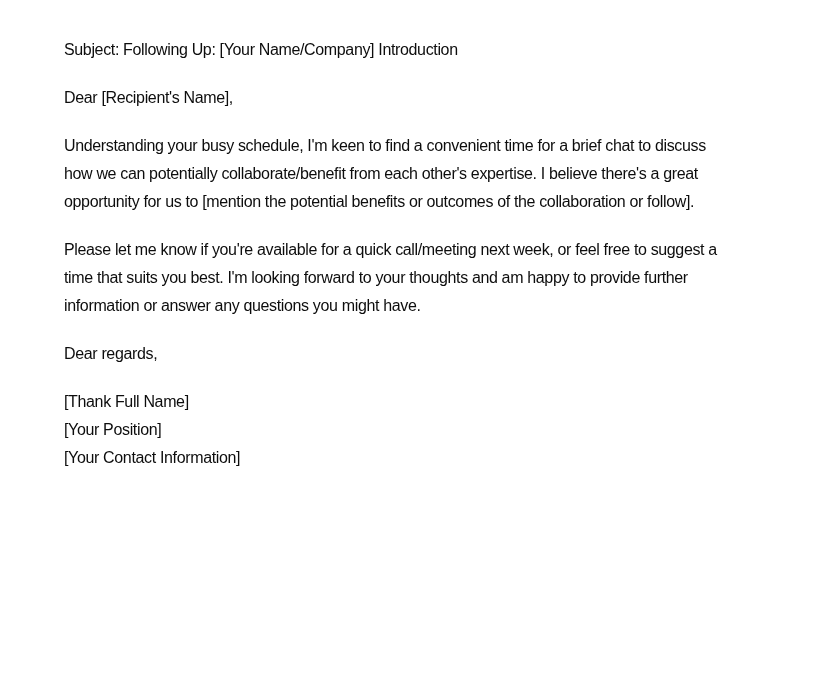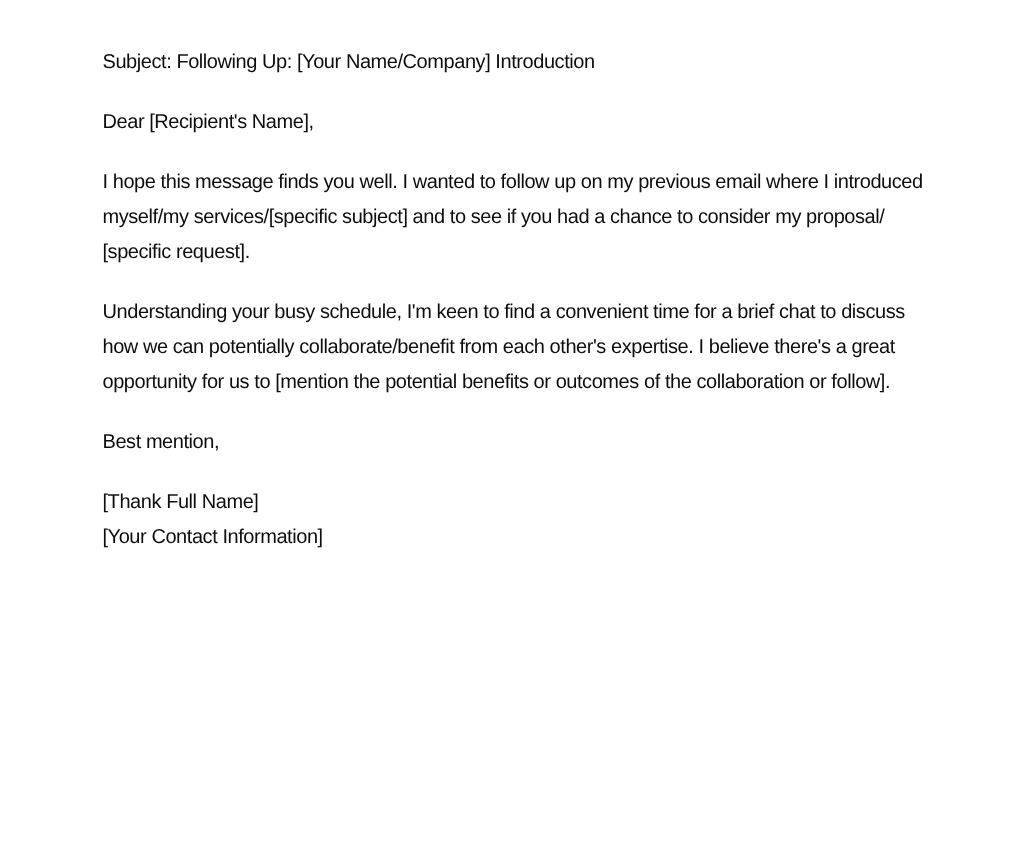--- a/index.html
+++ b/index.html
@@ -3,34 +3,35 @@
   <meta charset="utf-8">
   <style>
     html, body { margin: 0; padding: 0; background: #ffffff; }
     body {
       width: 823px; height: 684px; overflow: hidden;
       font-family: "Liberation Sans", sans-serif;
       color: #0d0d0d;
       font-size: 16px;
       letter-spacing: -0.35px;
     }
-    .doc { position: absolute; left: 82px; top: 36px; width: 700px; }
+    .doc { position: absolute; left: 64px; top: 36px; width: 700px; }
     .p { margin: 0 0 20px 0; line-height: 28px; white-space: pre-line; }
     .sig { margin: 0; line-height: 28px; }
   </style>
 </head>
 <body>
 
 <div class="doc">
   <p class="p">Subject: Following Up: [Your Name/Company] Introduction</p>
   <p class="p">Dear [Recipient's Name],</p>
-  <p class="p">I hope this message finds you well. I wanted to follow up on my previous email where I introduced
-myself/my services/[specific subject] and to see if you had a chance to consider my proposal/
-[specific request].</p>
   <p class="p">Understanding your busy schedule, I'm keen to find a convenient time for a brief chat to discuss
 how we can potentially collaborate/benefit from each other's expertise. I believe there's a great
 opportunity for us to [mention the potential benefits or outcomes of the collaboration or follow].</p>
-  <p class="p">Best mention,</p>
+  <p class="p">Please let me know if you're available for a quick call/meeting next week, or feel free to suggest a
+time that suits you best. I'm looking forward to your thoughts and am happy to provide further
+information or answer any questions you might have.</p>
+  <p class="p">Dear regards,</p>
   <div>
     <p class="sig">[Thank Full Name]</p>
+    <p class="sig">[Your Position]</p>
     <p class="sig">[Your Contact Information]</p>
   </div>
 </div>
 
 </body></html>

